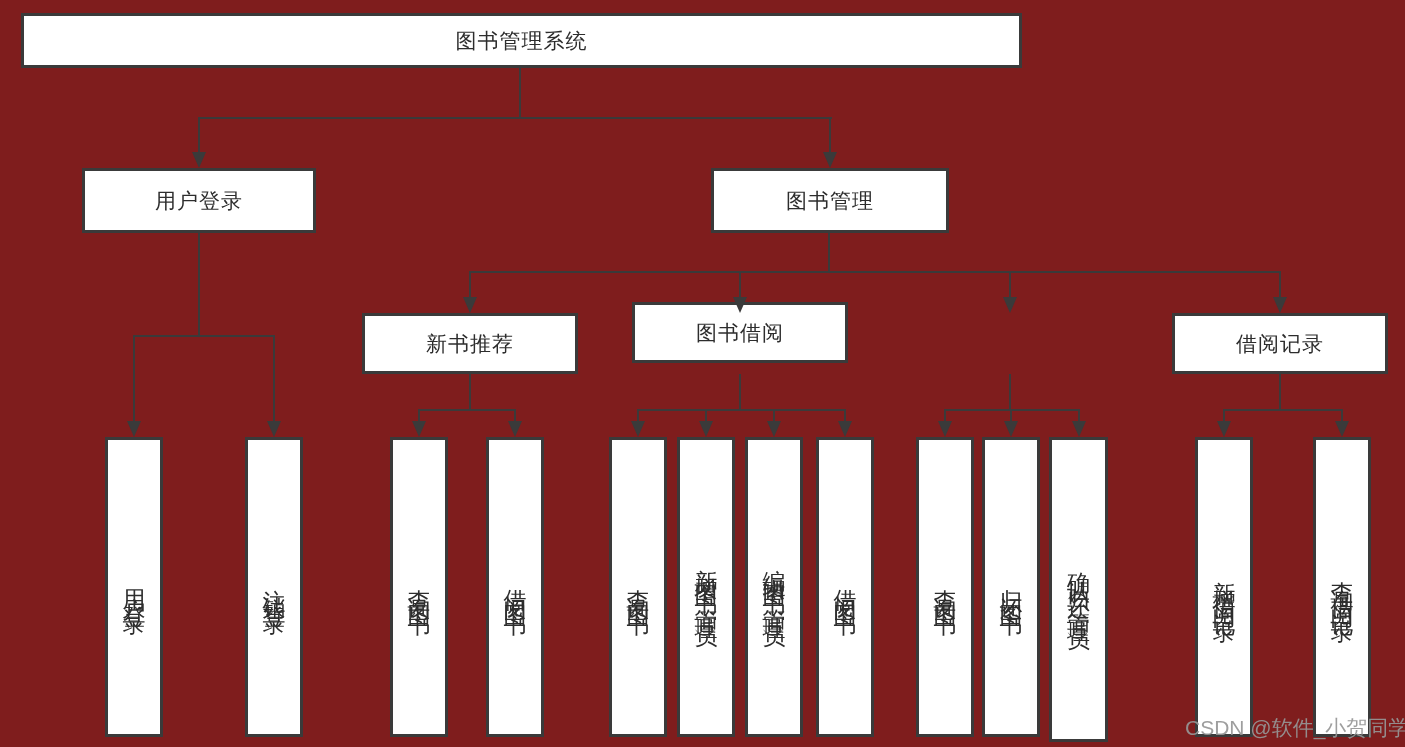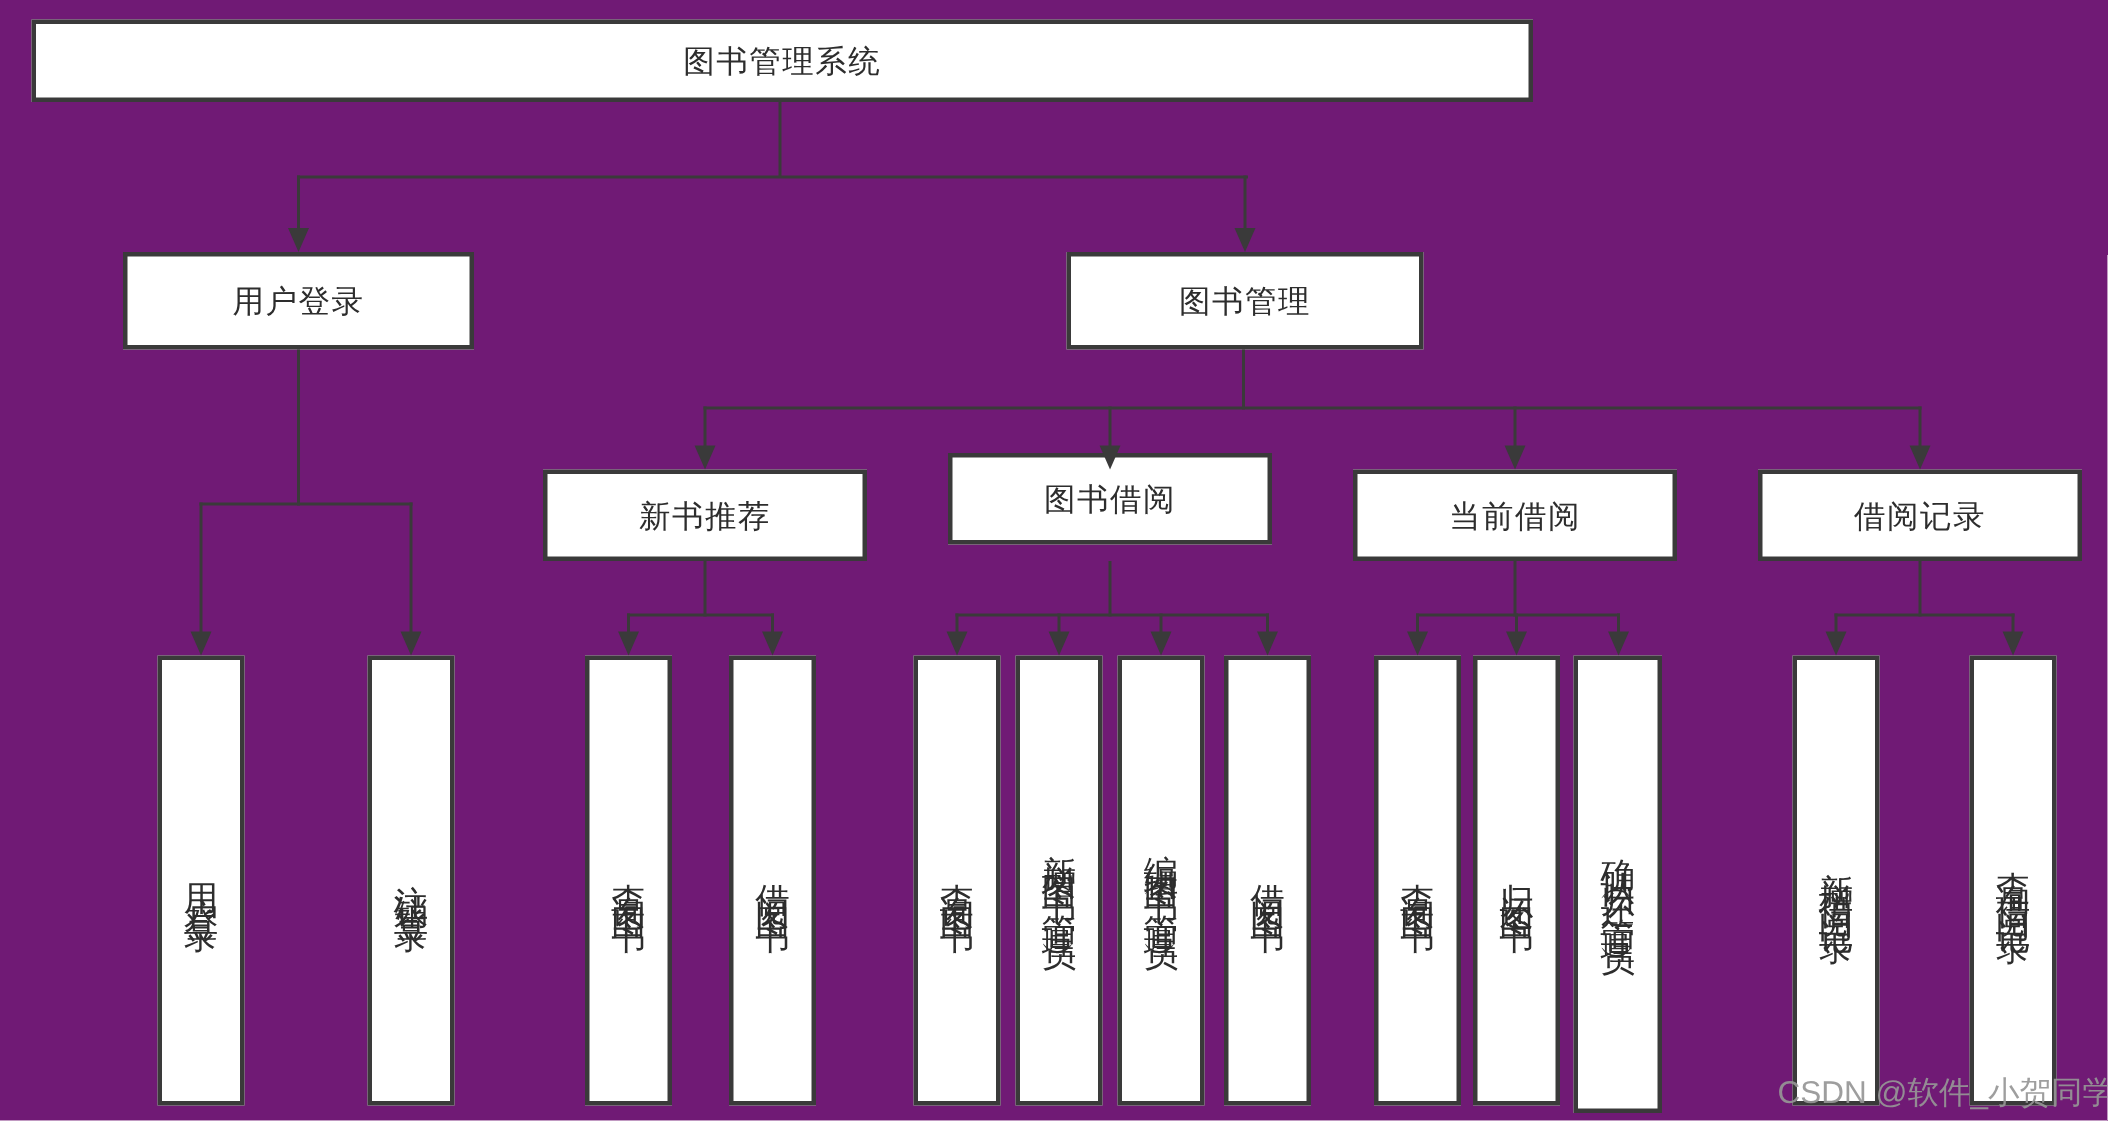--- a/index.html
+++ b/index.html
@@ -1,20 +1,20 @@
 <!DOCTYPE html>
 <html><head>
 <meta charset="utf-8">
 <style>
   html, body { margin: 0; padding: 0; background: #ffffff; }
   #canvas {
     position: relative;
     width: 1405px;
     height: 747px;
-    background: #701a75;
+    background: #7f1d1d;
     overflow: hidden;
     font-family: "Liberation Sans", sans-serif;
     color: #2d2d2d;
   }
   .box {
     position: absolute;
     box-sizing: border-box;
     border: 3px solid #3a3a3a;
     background: #ffffff;
     display: flex;
@@ -75,23 +75,20 @@
   </div>
 
   <div class="box" style="left:362px;top:313px;width:216px;height:61px">
     <span class="hlabel">新书推荐</span>
   </div>
 
   <div class="box" style="left:632px;top:302px;width:216px;height:61px">
     <span class="hlabel">图书借阅</span>
   </div>
 
-  <div class="box" style="left:902px;top:313px;width:216px;height:61px">
-    <span class="hlabel">当前借阅</span>
-  </div>
 
   <div class="box" style="left:1172px;top:313px;width:216px;height:61px">
     <span class="hlabel">借阅记录</span>
   </div>
 
   <div class="box vbox" style="left:105px;top:437px;width:58px;height:300px">
     <span class="vlabel">用户登录</span>
   </div>
   <div class="box vbox" style="left:245px;top:437px;width:58px;height:300px">
     <span class="vlabel">注销登录</span>

